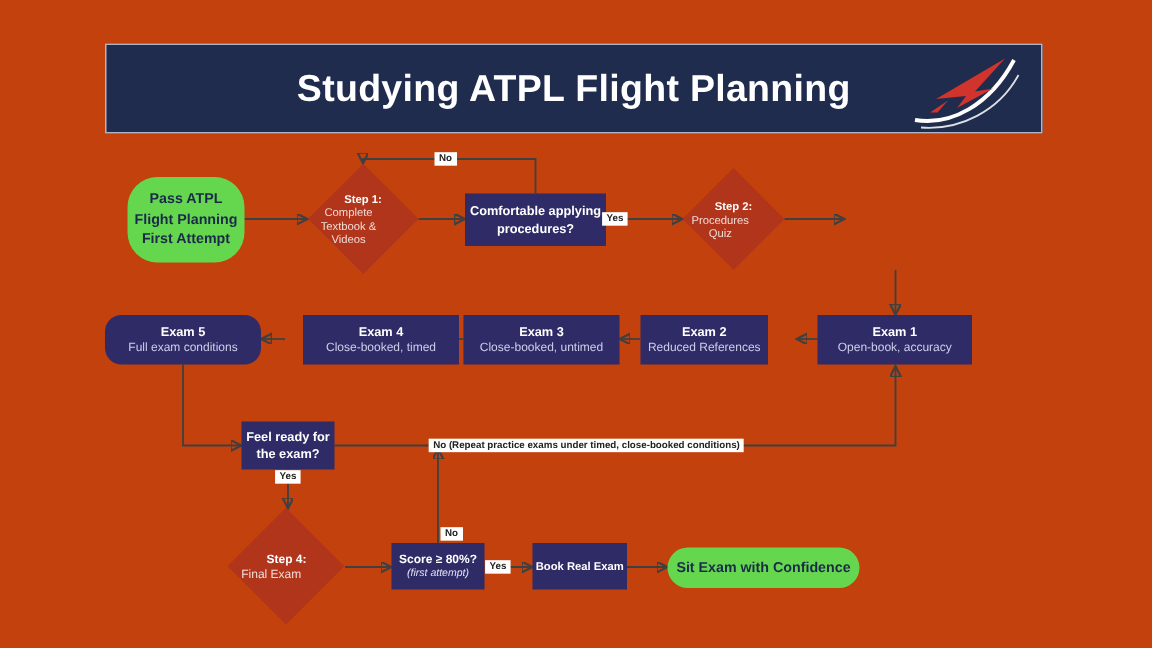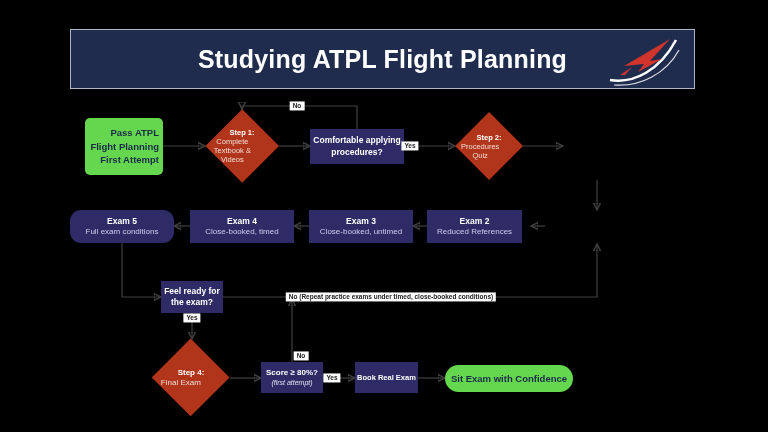--- a/index.html
+++ b/index.html
@@ -1,17 +1,17 @@
 <!DOCTYPE html>
 <html><head>
 <meta charset="utf-8">
 <style>
   html,body{margin:0;padding:0;background:#fff;}
   #canvas{
-    position:relative;width:768px;height:432px;background:#000000;
+    position:relative;width:768px;height:432px;background:#c2410c;
     font-family:"Liberation Sans",sans-serif;overflow:hidden;
   }
   
   .banner{
     position:absolute;left:70px;top:29px;width:625px;height:60px;
     background:#1f2c4e;display:flex;align-items:center;justify-content:center;
     border:1px solid #aeb6c6;box-sizing:border-box;
   }
   .banner-title{
     color:#ffffff;font-size:25px;font-weight:bold;letter-spacing:.2px;white-space:nowrap;
@@ -24,21 +24,21 @@
   .node{position:absolute;box-sizing:border-box;display:flex;flex-direction:column;
         align-items:center;justify-content:center;text-align:center;}
   .rect{background:#2e2b67;color:#ffffff;}
   .rect .line1{font-size:8.5px;font-weight:bold;line-height:1.25;}
   .rect .line2{font-size:8px;color:#cfcdea;line-height:1.3;}
   .rect .wrap85{font-size:8.5px;font-weight:bold;line-height:1.3;padding:0 3px;}
   .score .line1{font-size:8px;font-weight:bold;}
   .score .line2{font-size:7px;font-style:italic;color:#e3e1f2;}
   .book .line1{font-size:7.5px;font-weight:bold;white-space:nowrap;}
   .pill{background:#65d74f;color:#1b2a4a;font-weight:bold;}
-  .pill-start{border-radius:5px;font-size:9.5px;line-height:1.45;padding:2px 4px;text-align:right;}
+  .pill-start{border-radius:20px;font-size:9.5px;line-height:1.45;padding:2px 4px;}
   .pill-end{border-radius:14px;font-size:9.5px;white-space:nowrap;}
   
   .diamond{position:absolute;}
   .diamond .shape{position:absolute;inset:14.6%;background:#b1351b;transform:rotate(45deg);}
   .diamond .dtext{position:absolute;inset:0;display:flex;flex-direction:column;
     justify-content:center;text-align:center;line-height:1.2;}
   .diamond .dtitle{color:#ffffff;font-weight:bold;font-size:7.5px;}
   .diamond .dbody{color:rgba(255,255,255,.82);font-size:7.5px;white-space:pre-line;width:74%;}
   
   .lbl{position:absolute;transform:translate(-50%,-50%);font-size:6.5px;font-weight:bold;
@@ -106,31 +106,35 @@
       <span class="dtitle">Step 2:</span>
       <span class="dbody">Procedures Quiz</span>
     </div>
   </div>
 
 
   <div class="node rect" style="left:70px;top:210px;width:104px;height:33px;border-radius:11px;">
     <span class="line1">Exam 5</span>
     <span class="line2">Full exam conditions</span>
   </div>
-  <div class="node rect" style="left:190px;top:210px;width:104px;height:33px;">
+  <div class="node rect" style="left:202px;top:210px;width:104px;height:33px;">
     <span class="line1">Exam 4</span>
     <span class="line2">Close-booked, timed</span>
   </div>
   <div class="node rect" style="left:309px;top:210px;width:104px;height:33px;">
     <span class="line1">Exam 3</span>
     <span class="line2">Close-booked, untimed</span>
   </div>
-  <div class="node rect" style="left:427px;top:210px;width:95px;height:33px;">
+  <div class="node rect" style="left:427px;top:210px;width:85px;height:33px;">
     <span class="line1">Exam 2</span>
     <span class="line2">Reduced References</span>
+  </div>
+  <div class="node rect" style="left:545px;top:210px;width:103px;height:33px;">
+    <span class="line1">Exam 1</span>
+    <span class="line2">Open-book, accuracy</span>
   </div>
 
   <div class="node rect" style="left:161px;top:281px;width:62px;height:32px;">
     <span class="wrap85">Feel ready for the exam?</span>
   </div>
 
   <div class="diamond" style="left:152px;top:339px;width:78px;height:78px;">
     <div class="shape"></div>
     <div class="dtext">
       <span class="dtitle" style="font-size:8px;">Step 4:</span>

